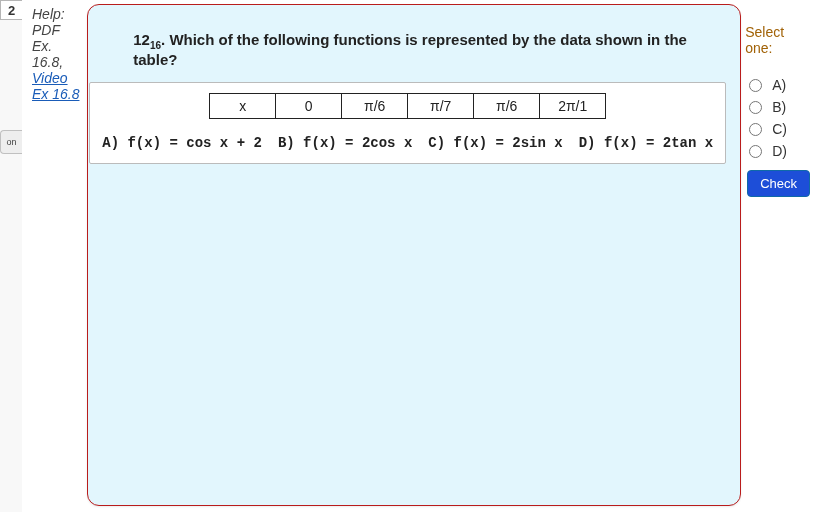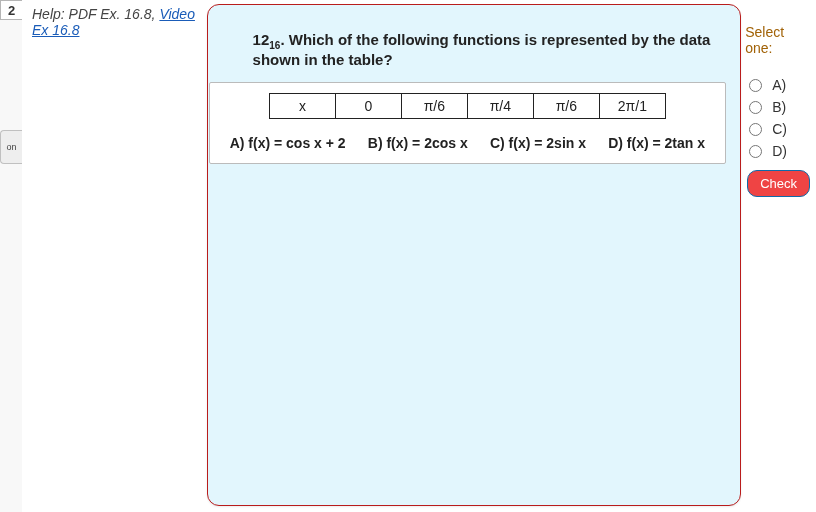--- a/index.html
+++ b/index.html
@@ -34,21 +34,21 @@
     justify-content: center;
     font-weight: bold;
     font-size: 13px;
     color: #333;
   }
   .left-tab {
     margin-top: 110px;
     border: 1px solid #c0c0c0;
     border-right: none;
     background: #eee;
-    height: 34px;
+    height: 24px;
     display: flex;
     align-items: center;
     justify-content: center;
     font-size: 9px;
     color: #444;
     border-top-left-radius: 4px;
     border-bottom-left-radius: 4px;
   }
   .main {
     flex: 1;
@@ -110,42 +110,43 @@
     line-height: 1.05;
   }
   .frac .num { border-bottom: 1px solid #222; padding: 0 4px; }
   .frac .den { padding: 0 4px; }
   .rt { white-space: nowrap; }
   .rt .rad { text-decoration: overline; padding-left: 1px; }
 
   .choices {
     display: flex;
     justify-content: space-around;
-    gap: 6px;
+    gap: 16px;
     margin-top: 16px;
     font-size: 14px;
     font-weight: bold;
     flex-wrap: nowrap;
+    font-family: Liberation Mono, monospace;
   }
   .choices .ch { white-space: nowrap; }
 
   .select-block { margin-top: 20px; padding-left: 4px; }
   .select-title { font-size: 14px; color: #a16207; margin-bottom: 18px; }
   .opt-row { display: flex; align-items: center; gap: 10px; padding: 3px 0 3px 4px; font-size: 14px; color: #333; }
   .opt-row input { cursor: pointer; }
   .opt-row label { cursor: pointer; }
 
   .check-btn {
     display: inline-block;
     margin-top: 8px;
     margin-left: 2px;
-    background: #ef4444;
+    background: #1d4ed8;
     color: #fff;
     border: 1px solid #0f6aa8;
-    border-radius: 10px;
+    border-radius: 4px;
     padding: 5px 12px;
     font-size: 13px;
     cursor: pointer;
   }
 </style>
 </head>
 <body>
 
 <div class="page">
   <div class="left-sliver">
@@ -166,21 +167,21 @@
         <span class="q-num">12</span><span class="q-sub">16</span><span>. Which of the following functions is represented by the data shown in the table?</span>
       </div>
 
       <div class="inner-panel">
         <table class="data">
           <tbody>
               <tr>
             <th>x</th>
             <td>0</td>
             <td>π/6</td>
-            <td>π/4</td>
+            <td>π/7</td>
             <td>π/6</td>
             <td>2π/1</td>
           </tr>
         </tbody>
           </table>
 
         <div class="choices">
           <span class="ch">A) f(x) = cos x + 2</span>
           <span class="ch">B) f(x) = 2cos x</span>
           <span class="ch">C) f(x) = 2sin x</span>

